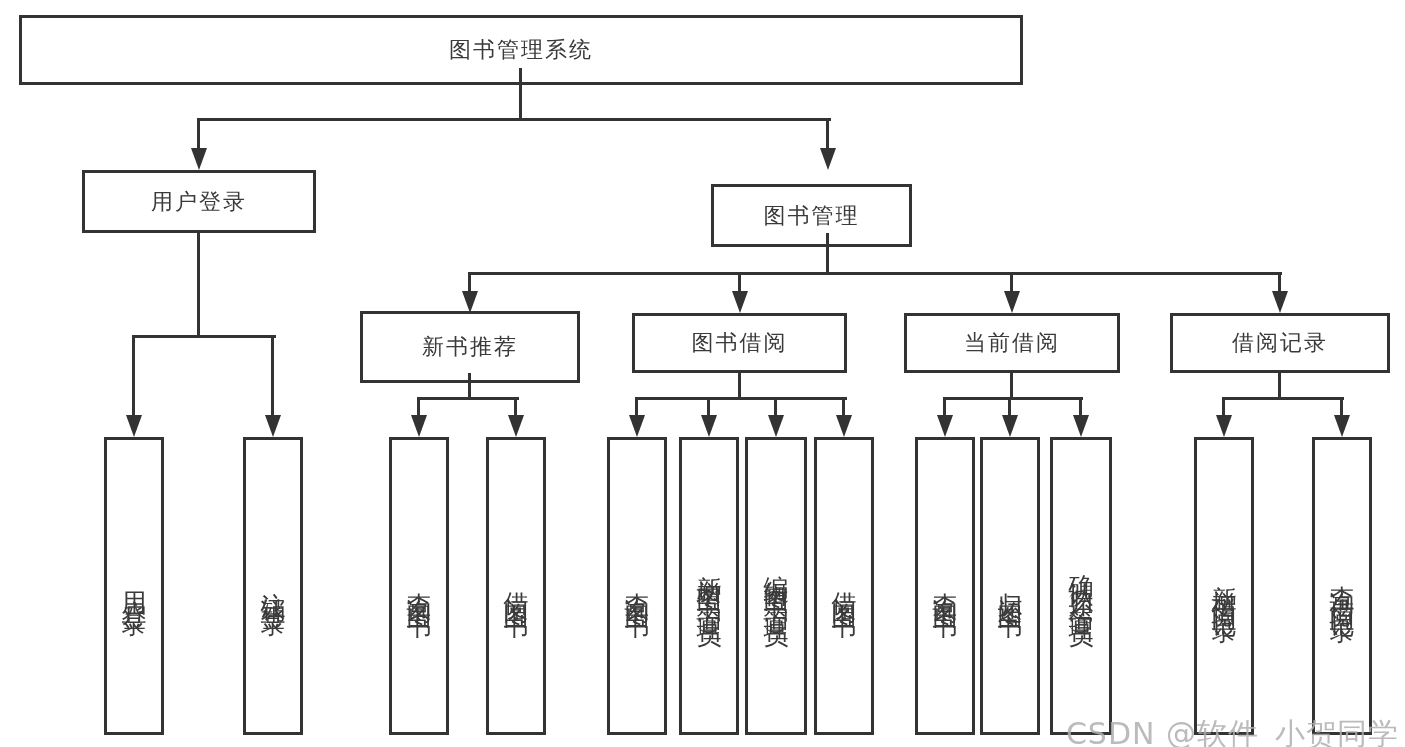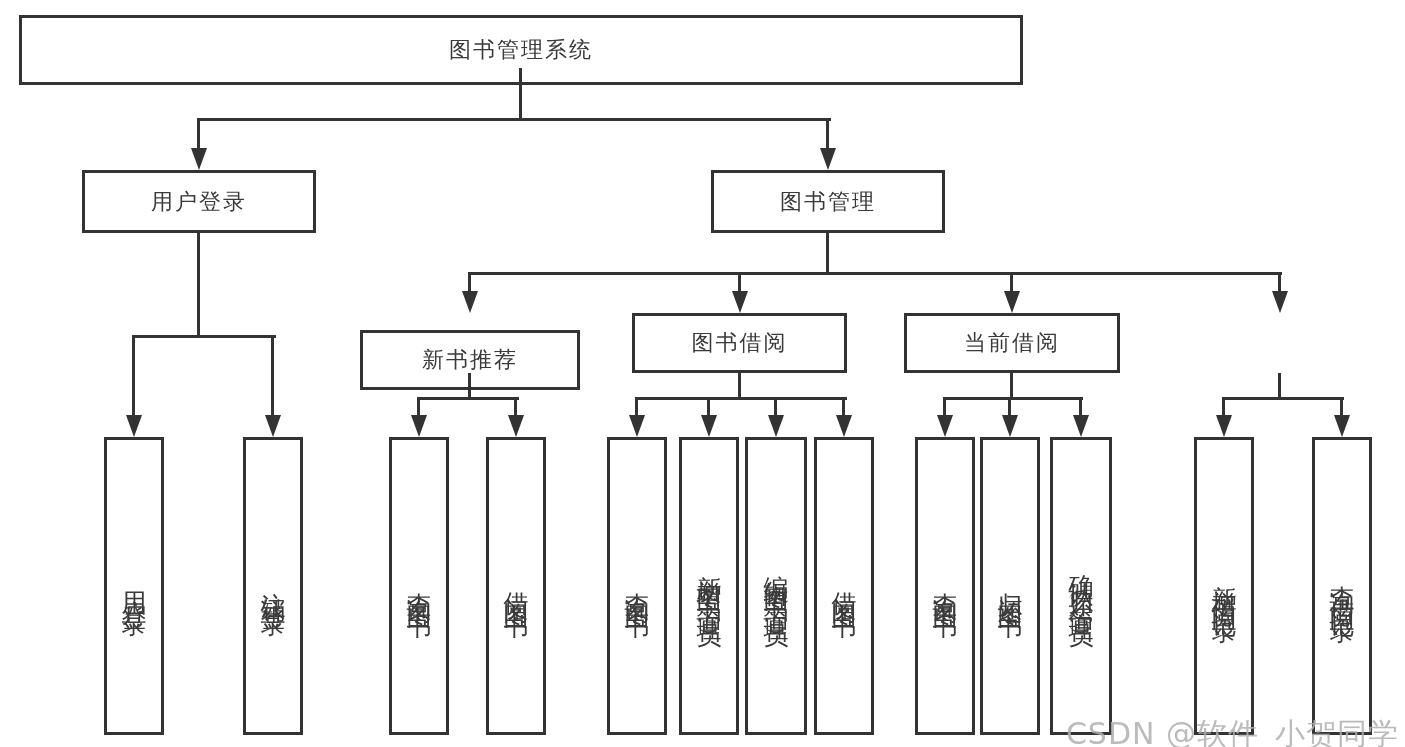--- a/index.html
+++ b/index.html
@@ -70,21 +70,21 @@
   <div class="vline" style="left:519px;top:68px;height:53px"></div>
   <div class="hline" style="left:197px;top:118px;width:634px"></div>
   <div class="vline" style="left:197px;top:121px;height:27px"></div>
   <div class="arrow" style="left:191px;top:148px"></div>
   <div class="vline" style="left:826px;top:121px;height:27px"></div>
   <div class="arrow" style="left:820px;top:148px"></div>
 
   <div class="node h" style="left:82px;top:170px;width:234px;height:63px">
     <span>用户登录</span>
   </div>
-  <div class="node h" style="left:711px;top:170px;width:234px;height:63px">
+  <div class="node h" style="left:711px;top:184px;width:201px;height:63px">
     <span>图书管理</span>
   </div>
 
   <div class="vline" style="left:197px;top:233px;height:104px"></div>
   <div class="hline" style="left:132px;top:335px;width:144px"></div>
   <div class="vline" style="left:132px;top:338px;height:77px"></div>
   <div class="arrow" style="left:126px;top:415px"></div>
   <div class="vline" style="left:271px;top:338px;height:77px"></div>
   <div class="arrow" style="left:265px;top:415px"></div>
 
@@ -92,28 +92,31 @@
   <div class="hline" style="left:468px;top:272px;width:814px"></div>
   <div class="vline" style="left:468px;top:272px;height:20px"></div>
   <div class="arrow" style="left:462px;top:291px"></div>
   <div class="vline" style="left:738px;top:272px;height:20px"></div>
   <div class="arrow" style="left:732px;top:291px"></div>
   <div class="vline" style="left:1010px;top:272px;height:20px"></div>
   <div class="arrow" style="left:1004px;top:291px"></div>
   <div class="vline" style="left:1278px;top:272px;height:20px"></div>
   <div class="arrow" style="left:1272px;top:291px"></div>
 
-  <div class="node h" style="left:360px;top:330px;width:220px;height:60px">
+  <div class="node h" style="left:360px;top:311px;width:220px;height:72px">
     <span>新书推荐</span>
   </div>
   <div class="node h" style="left:904px;top:313px;width:216px;height:60px">
     <span>当前借阅</span>
   </div>
   <div class="node h" style="left:632px;top:313px;width:215px;height:60px">
     <span>图书借阅</span>
+  </div>
+  <div class="node h" style="left:1170px;top:313px;width:220px;height:60px">
+    <span>借阅记录</span>
   </div>
 
   <div class="vline" style="left:468px;top:373px;height:26px"></div>
   <div class="hline" style="left:417px;top:397px;width:102px"></div>
   <div class="vline" style="left:417px;top:399px;height:16px"></div>
   <div class="arrow" style="left:411px;top:415px"></div>
   <div class="vline" style="left:514px;top:399px;height:16px"></div>
   <div class="arrow" style="left:508px;top:415px"></div>
 
   <div class="vline" style="left:738px;top:373px;height:26px"></div>

